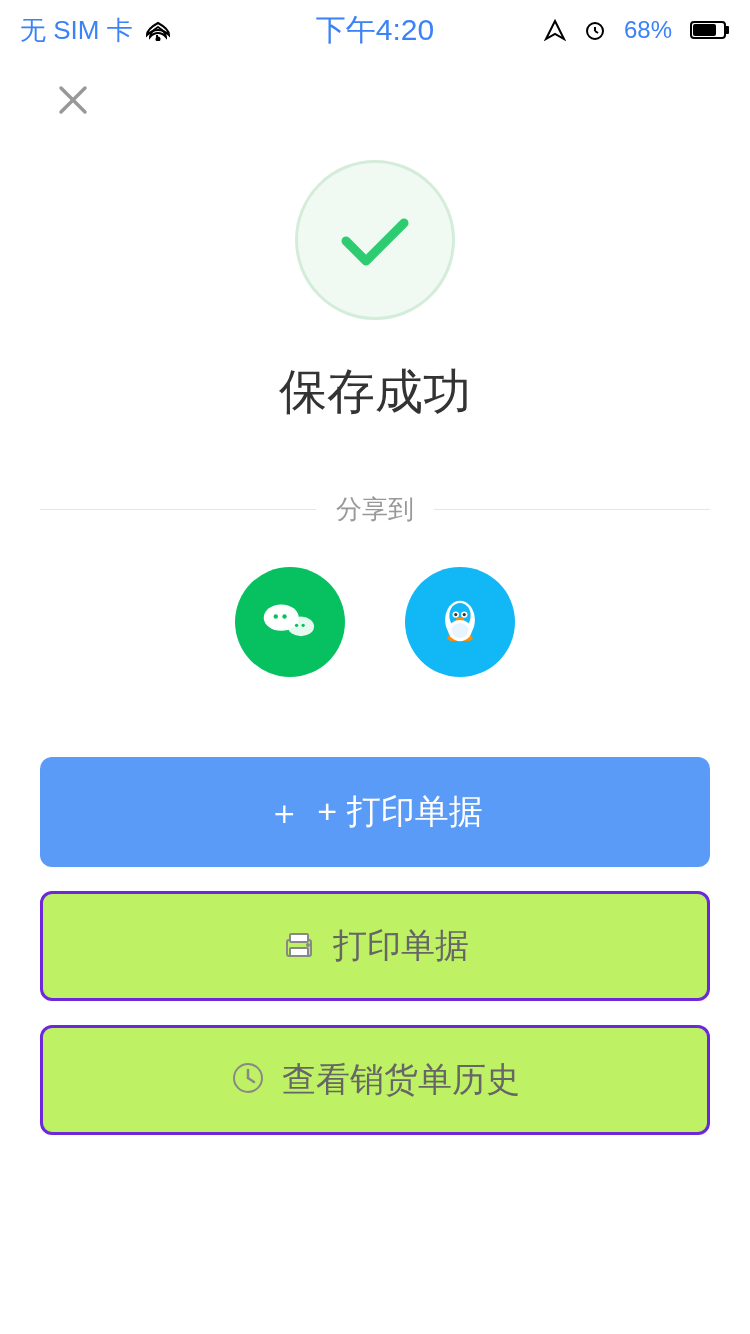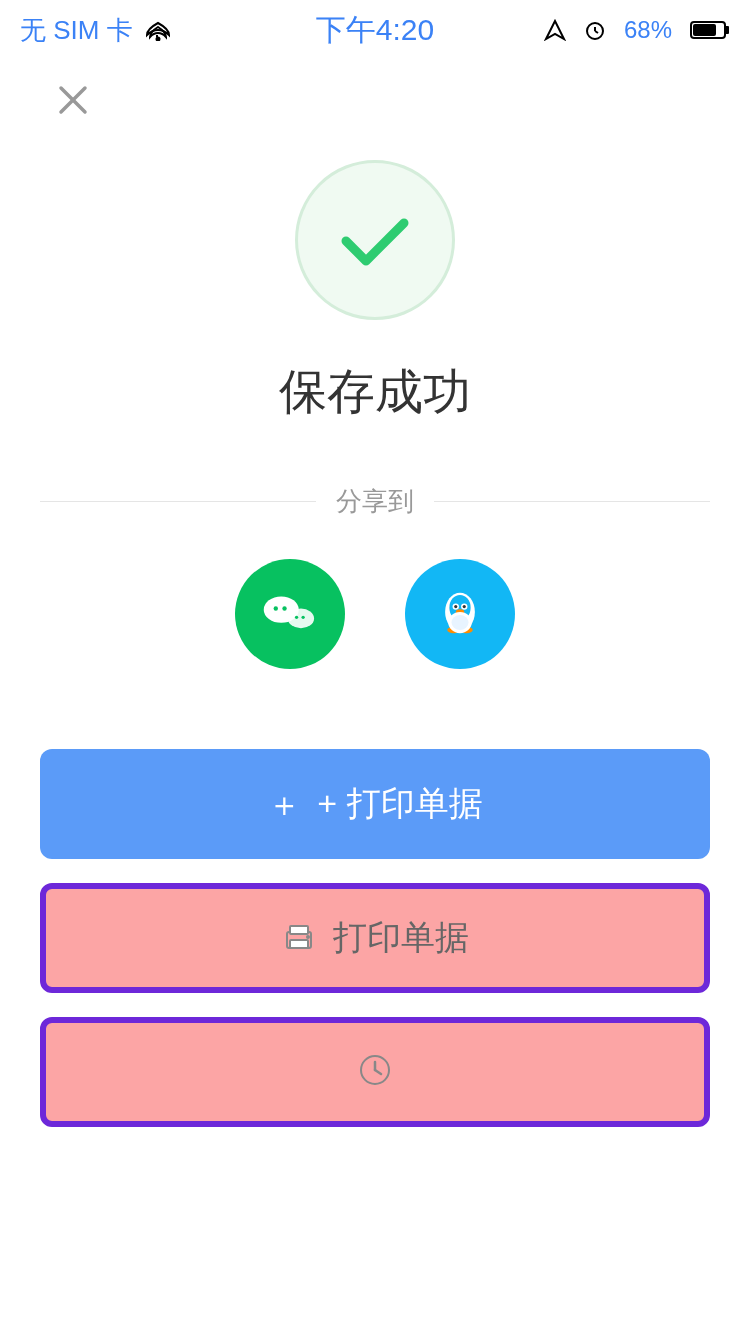--- a/index.html
+++ b/index.html
@@ -93,20 +93,21 @@
       margin-bottom: 60px;
     }
 
     
     .divider-section {
       width: 100%;
       display: flex;
       align-items: center;
       padding: 0 40px;
       margin-bottom: 40px;
+      margin-top: 8px;
     }
     .divider-line {
       flex: 1;
       height: 1px;
       background: #e5e5e5;
     }
     .divider-text {
       font-size: 26px;
       color: #999999;
       padding: 0 20px;
@@ -153,23 +154,23 @@
       align-items: center;
       justify-content: center;
       gap: 16px;
       cursor: pointer;
     }
     .btn-primary {
       background: #5b9bf8;
       color: #ffffff;
     }
     .btn-secondary {
-      background: #fca5a5;
+      background: #bef264;
       color: #666666;
-      border: 6px solid #6d28d9;
+      border: 3px solid #6d28d9;
     }
     .btn-icon {
       font-size: 34px;
       line-height: 1;
     }
   </style>
 </head>
 <body>
 
 <div class="status-bar">
@@ -282,16 +283,17 @@
     </button>
 
     <button class="action-btn btn-secondary">
       <span class="btn-icon">
         <svg width="36" height="36" viewBox="0 0 36 36" fill="none">
           <circle cx="18" cy="18" r="14" stroke="#888" stroke-width="2"></circle>
           <line x1="18" y1="10" x2="18" y2="18" stroke="#888" stroke-width="2.5" stroke-linecap="round"></line>
           <line x1="18" y1="18" x2="24" y2="22" stroke="#888" stroke-width="2.5" stroke-linecap="round"></line>
         </svg>
       </span>
+      <span style="color:#666;font-size:34px;">查看销货单历史</span>
     </button>
   </div>
 
 </div>
 
 </body></html>

